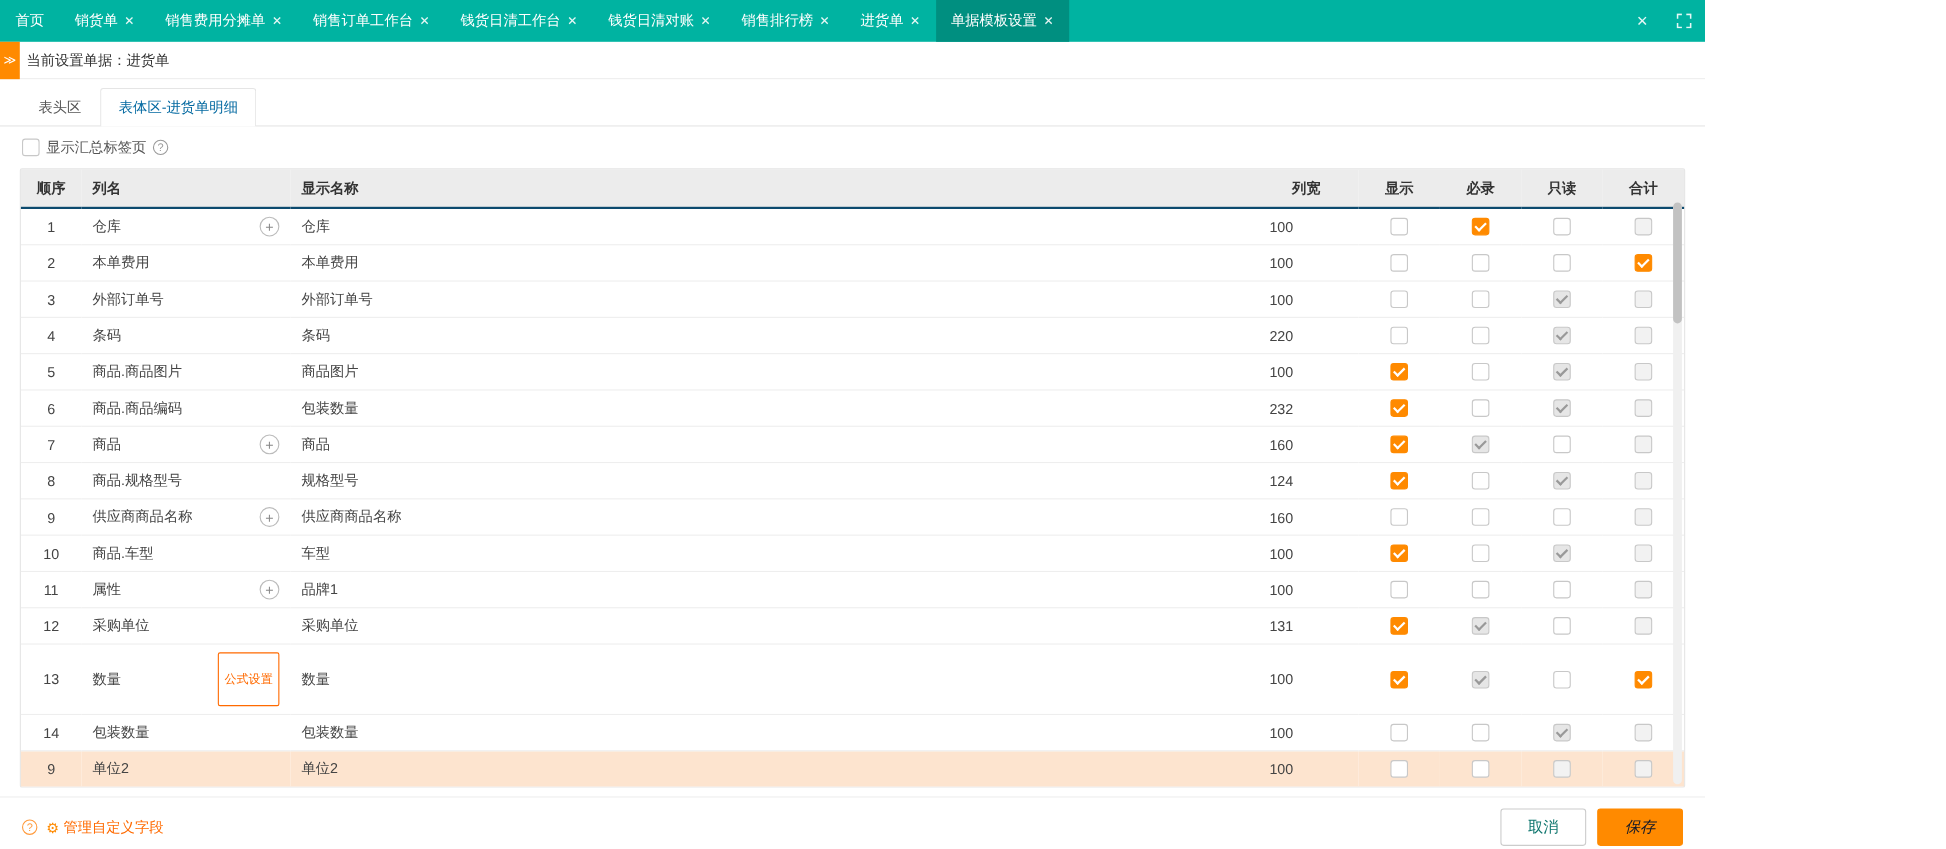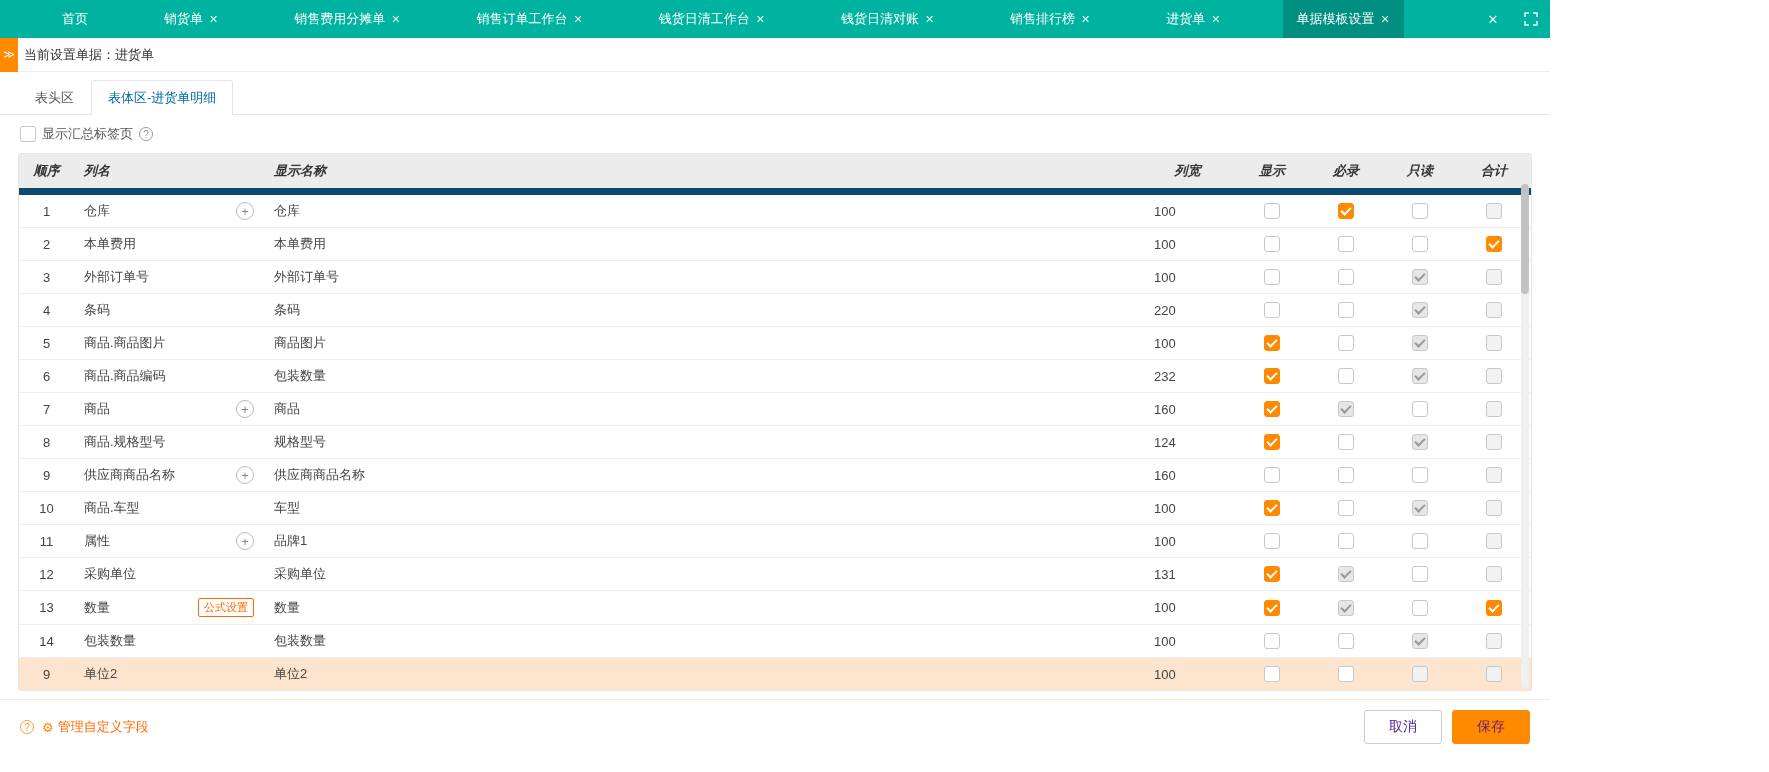--- a/index.html
+++ b/index.html
@@ -1,20 +1,20 @@
 <!DOCTYPE html>
 <html><head>
 <meta charset="utf-8">
 <style>
 * { box-sizing: border-box; margin: 0; padding: 0; }
 body { font-family: "Microsoft YaHei", "PingFang SC", Arial, sans-serif; font-size: 13px; color: #333; background: #fff; }
 
 
 .tabbar { display: flex; align-items: center; height: 38px; background: #00b3a1; color: #fff; }
-.tabbar .tab { display: flex; align-items: center; padding: 0 14px; height: 100%; cursor: pointer; font-size: 13px; margin-left: 48px; }
+.tabbar .tab { display: flex; align-items: center; padding: 0 14px; height: 100%; cursor: pointer; font-size: 13px; }
 .tabbar .tab.active { background: #008f80; }
 .tabbar .tab .x { margin-left: 6px; font-size: 11px; opacity: .9; }
 .tabbar .spacer { flex: 1; }
 .tabbar .iconbtn { width: 38px; display: flex; align-items: center; justify-content: center; cursor: pointer; opacity:.9; }
 
 
 .subheader { display: flex; align-items: center; height: 34px; border-bottom: 1px solid #eee; font-size: 13px; }
 .subheader .expander { width: 18px; height: 34px; background: #ff8a00; color: #fff; display: flex; align-items: center; justify-content: center; font-size: 11px; cursor: pointer; }
 .subheader .txt { padding-left: 6px; color: #333; }
 
@@ -25,36 +25,36 @@
 .innertabs-border { border-bottom: 1px solid #e5e5e5; margin-top: -1px; }
 
 
 .optrow { padding: 10px 20px; display: flex; align-items: center; color: #555; }
 .optrow input[type=checkbox] { margin-right: 6px; }
 .help-icon { display:inline-flex; align-items:center; justify-content:center; width:14px; height:14px; border:1px solid #999; border-radius:50%; font-size:10px; color:#999; margin-left:6px; cursor:pointer; }
 
 
 .tablewrap { margin: 0 18px; border: 1px solid #e5e5e5; border-radius: 2px; position: relative; }
 .tbl { width: 100%; border-collapse: collapse; table-layout: fixed; }
-.tbl th { background: #ececec; font-weight: 600; text-align: left; padding: 8px 10px; border-bottom: 7px solid #0c4a6e; color:#333; font-size:13px;font-style:italic; }
+.tbl th { background: #ececec; font-weight: 600; text-align: left; padding: 8px 10px; border-bottom: 2px solid #0c4a6e; color:#333; font-size:13px; }
 .tbl td { padding: 7px 10px; border-bottom: 1px solid #eee; color: #444; font-size: 13px; vertical-align: middle; }
 .tbl tr:last-child td { border-bottom: none; }
 .col-seq { width: 55px; text-align: center; }
 .col-name { width: 190px; }
 .col-disp { }
 .col-wid { width: 95px; margin-top: 29px; }
 .col-chk { width: 74px; text-align: center; }
 .tbl th.col-chk, .tbl th.col-wid, .tbl th.col-seq { text-align:center; }
 .tbl td.col-seq { text-align:center; }
 .tbl td.col-chk { text-align:center; }
 .tbl td.col-wid { text-align:left; padding-left:14px; }
 
 .namecell { display:flex; align-items:center; justify-content:space-between; }
 .plus-icon { width:18px; height:18px; border:1px solid #bbb; border-radius:50%; display:inline-flex; align-items:center; justify-content:center; color:#888; font-size:13px; cursor:pointer; background:#fff; }
-.formula-badge { border:1px solid #ff6a00; color:#ff6a00; font-size:11px; padding:1px 5px; border-radius:2px; cursor:pointer; }
+.formula-badge { border:1px solid #ff6a00; color:#ff6a00; font-size:11px; padding:16px 5px; border-radius:2px; cursor:pointer; }
 
 tr.hover-row td { background: #fde4cf; }
 
 
 .cb { -webkit-appearance:none; appearance:none; width:16px; height:16px; border:1px solid #c8c8c8; border-radius:3px; background:#fff; cursor:pointer; position:relative; vertical-align:middle; }
 .cb:checked { background:#ff8a00; border-color:#ff8a00; }
 .cb:checked::after { content:""; position:absolute; left:4px; top:1px; width:4px; height:8px; border:solid #fff; border-width:0 2px 2px 0; transform:rotate(45deg); }
 .cb:disabled { background:#f2f2f2; cursor:not-allowed; }
 .cb:disabled:checked { background:#e6e6e6; border-color:#c8c8c8; }
 .cb:disabled:checked::after { border-color:#999; }
@@ -62,22 +62,22 @@
 
 .fake-scroll { position:absolute; right:2px; top:30px; bottom:2px; width:8px; background:#f0f0f0; border-radius:4px; }
 .fake-scroll .thumb { position:absolute; left:0; right:0; top:0; height:110px; background:#c2c2c2; border-radius:4px; }
 
 
 .footer { display:flex; align-items:center; padding:10px 20px 14px; border-top:1px solid #eee; margin-top:8px; }
 .footer .left { display:flex; align-items:center; color:#ff6a00; gap:4px; }
 .footer .left .help-icon { border-color:#ff9a3c; color:#ff9a3c; margin-left:0; margin-right:4px; }
 .footer .left .gear { color:#ff8a00; font-size:13px; }
 .footer .spacer { flex:1; }
-.btn { padding:7px 24px; border-radius:3px; font-size:14px; cursor:pointer; border:1px solid #ccc; background:#fff; color:#4c1d95; margin-left:10px; }
-.btn.primary { background:#ff8a00; border-color:#ff8a00; color:#701a75; }
+.btn { padding:7px 24px; border-radius:3px; font-size:14px; cursor:pointer; border:1px solid #ccc; background:#fff; color:#0f766e; margin-left:10px; }
+.btn.primary { background:#ff8a00; border-color:#ff8a00; color:#0f172a;font-style:italic; }
 
 
 .page { width:1550px; }
 </style>
 </head>
 <body>
 
 <div class="page">
 
   <div class="tabbar" id="tabbar">

